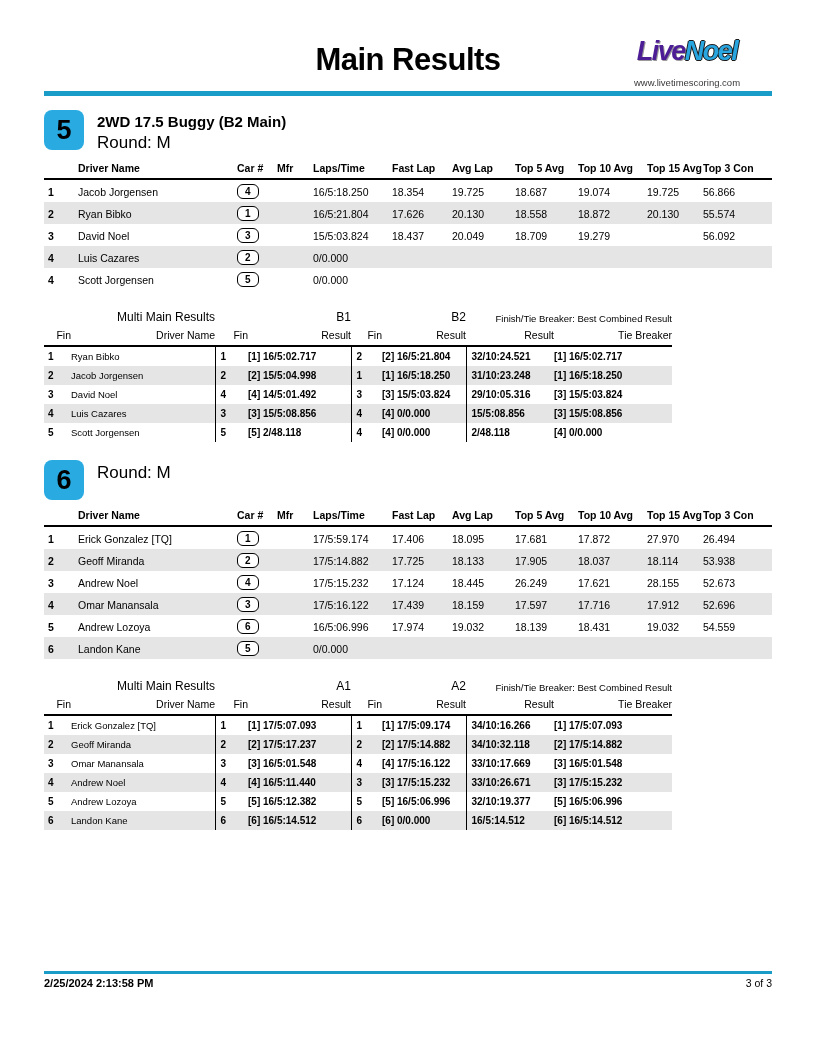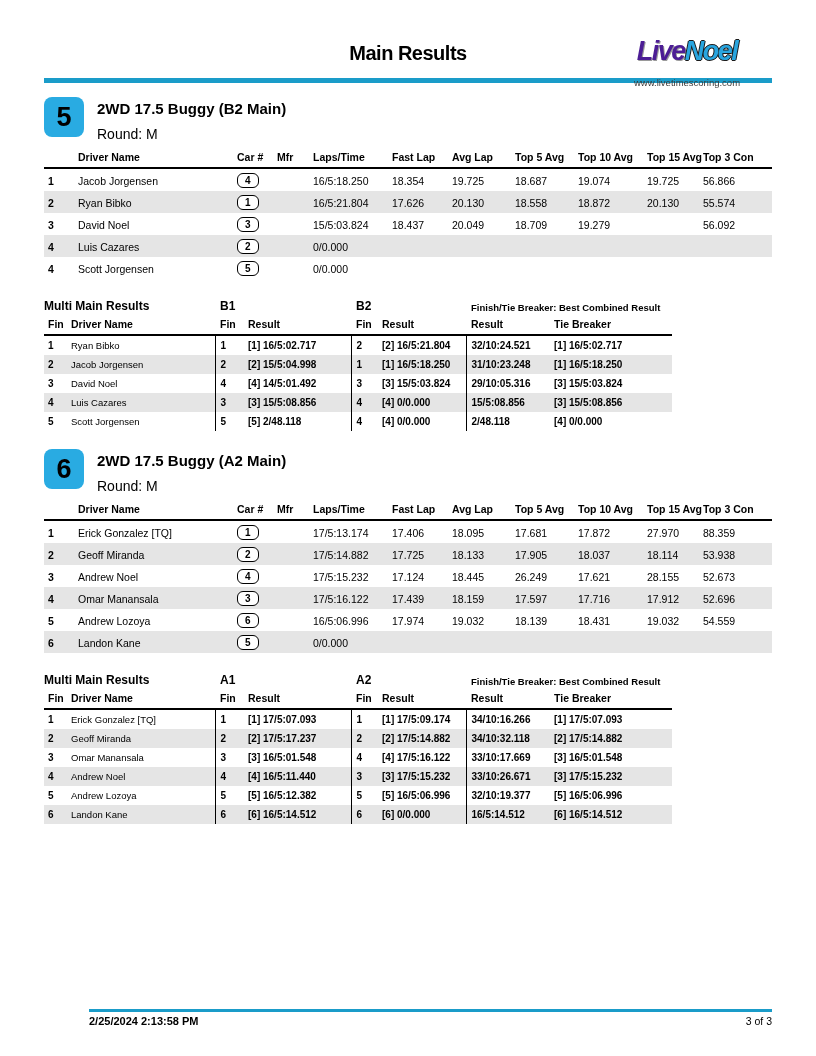--- a/index.html
+++ b/index.html
@@ -6,72 +6,72 @@
   html,body { margin:0; padding:0; background:#888; }
   .page {
     width:816px; height:1056px; margin:0 auto; position:relative;
     background:#fff; color:#000; overflow:hidden;
     font-family:"Liberation Sans", sans-serif;
   }
   .content { padding:0 44px; }
 
   
   .doc-header { position:relative; padding-top:42px; }
-  .doc-title { margin:0; text-align:center; font-size:20px; font-weight:bold; letter-spacing:-0.5px; }
+  .doc-title { margin:0; text-align:center; font-size:31px; font-weight:bold; letter-spacing:-0.5px; }
   .logo { position:absolute; top:38px; right:0; width:170px; text-align:center; }
   .logo-word { font-size:27px; font-weight:bold; font-style:italic; letter-spacing:-1.5px; line-height:1; white-space:nowrap; }
   .logo-live { color:#4c1d95; text-shadow:1px 1px 0 #9a9a9a; }
   .logo-time { color:#29A5DF; text-shadow:-1px 0 0 #1a1a1a, 0 1px 0 #1a1a1a, 1px 0 0 #1a1a1a, 0 -1px 0 #1a1a1a; }
   .logo-url { font-size:9.5px; color:#3a3a3a; margin-top:12px; }
   .top-rule { height:5px; background:#1A9CC9; margin-top:13px; }
 
   
   .race-section { margin-top:14px; }
   .section-head { display:flex; gap:13px; align-items:flex-start; }
   .badge {
     width:40px; height:40px; background:#29ABE2; border-radius:8px; flex:0 0 auto;
     display:flex; align-items:center; justify-content:center;
     font-size:27px; font-weight:bold; color:#000;
   }
   .section-title { font-size:15px; font-weight:bold; padding-top:3px; }
-  .round { font-size:14px; margin-top:9px; }
+  .round { font-size:17px; margin-top:3px; }
 
   
   table { border-collapse:collapse; table-layout:fixed; }
   .results-table { width:728px; margin-top:6px; }
   .results-table th {
     text-align:left; font-weight:bold; font-size:10.5px;
     padding:3px 0 4px; border-bottom:2px solid #000;
   }
   .results-table td { font-size:10.5px; padding:4px 0 3px; overflow:hidden; white-space:nowrap; }
   .results-table .col-pos { padding-left:4px; }
   .results-table td.col-pos { font-weight:bold; }
   tbody tr:nth-child(even) { background:#E5E5E5; }
   .car-badge {
     display:inline-block; border:1.5px solid #000; border-radius:6px;
     background:#fff; padding:0 7px; font-weight:bold; font-size:10px; line-height:13px;
   }
 
   
   .multi-table { width:628px; margin-top:18px; }
-  .multi-table th { text-align:left; font-weight:bold; padding:2px 0; overflow:hidden; white-space:nowrap; }
+  .multi-table th { text-align:right; font-weight:normal; padding:2px 0; overflow:hidden; white-space:nowrap; }
   .group-row th { font-size:12px; padding-bottom:3px; }
   .group-row th.tb-note { font-size:9.5px; vertical-align:bottom; }
   .sub-row th { font-size:10.5px; border-bottom:2px solid #000; padding-bottom:4px; }
   .multi-table td { font-size:10px; padding:4px 0; overflow:hidden; white-space:nowrap; }
   .multi-table .col-fin { padding-left:4px; }
   .multi-table .col-l1fin, .multi-table .col-l2fin, .multi-table .col-comb { padding-left:5px; }
   .multi-table td.col-l1fin, .multi-table td.col-l2fin, .multi-table td.col-comb { border-left:1px solid #000; }
   .multi-table td.col-fin, .multi-table td.col-l1fin, .multi-table td.col-l1res,
   .multi-table td.col-l2fin, .multi-table td.col-l2res,
   .multi-table td.col-comb, .multi-table td.col-tb { font-weight:bold; }
   .multi-table td.col-driver { font-size:9.5px; }
 
   
-  .footer { position:absolute; top:1009px; left:44px; right:44px;margin-left:45px; }
+  .footer { position:absolute; top:971px; left:44px; right:44px; }
   .footer-rule { height:3px; background:#1A9CC9; margin-bottom:3px; }
   .footer-row { display:flex; justify-content:space-between; position:relative; }
   .footer-left { font-weight:bold; font-size:11px; }
   .footer-center { position:absolute; left:0; right:0; text-align:center; pointer-events:none; }
   .footer-event { font-weight:bold; font-size:11px; }
   .footer-range { font-weight:bold; font-size:8.5px; margin-top:4px; }
   .footer-right { font-size:10.5px; }
 </style>
 </head>
 <body>
@@ -276,21 +276,20 @@
               <td class="col-tb">[4] 0/0.000</td>
             </tr>
           </tbody>
       </table>
     </section>
 
     <section class="race-section" style="margin-top:18px">
       <div class="section-head">
         <div class="badge">6</div>
         <div>
-          <div class="section-title">2WD 17.5 Buggy (A2 Main)</div>
           <div class="round">Round: M</div>
         </div>
       </div>
 
       <table class="results-table">
         <colgroup>
           <col style="width:34px">
             <col style="width:159px">
             <col style="width:40px">
             <col style="width:36px">
@@ -316,27 +315,27 @@
             <th>Top 15 Avg</th>
             <th>Top 3 Con</th>
           </tr>
         </thead>
         <tbody>
             <tr>
               <td class="col-pos">1</td>
               <td class="col-driver">Erick Gonzalez [TQ]</td>
               <td class="col-car"><span class="car-badge">1</span></td>
               <td class="col-mfr"></td>
-              <td class="col-laps">17/5:13.174</td>
+              <td class="col-laps">17/5:59.174</td>
               <td class="col-fast">17.406</td>
               <td class="col-avg">18.095</td>
               <td class="col-top5">17.681</td>
               <td class="col-top10">17.872</td>
               <td class="col-top15">27.970</td>
-              <td class="col-top3">88.359</td>
+              <td class="col-top3">26.494</td>
             </tr>
             <tr>
               <td class="col-pos">2</td>
               <td class="col-driver">Geoff Miranda</td>
               <td class="col-car"><span class="car-badge">2</span></td>
               <td class="col-mfr"></td>
               <td class="col-laps">17/5:14.882</td>
               <td class="col-fast">17.725</td>
               <td class="col-avg">18.133</td>
               <td class="col-top5">17.905</td>

